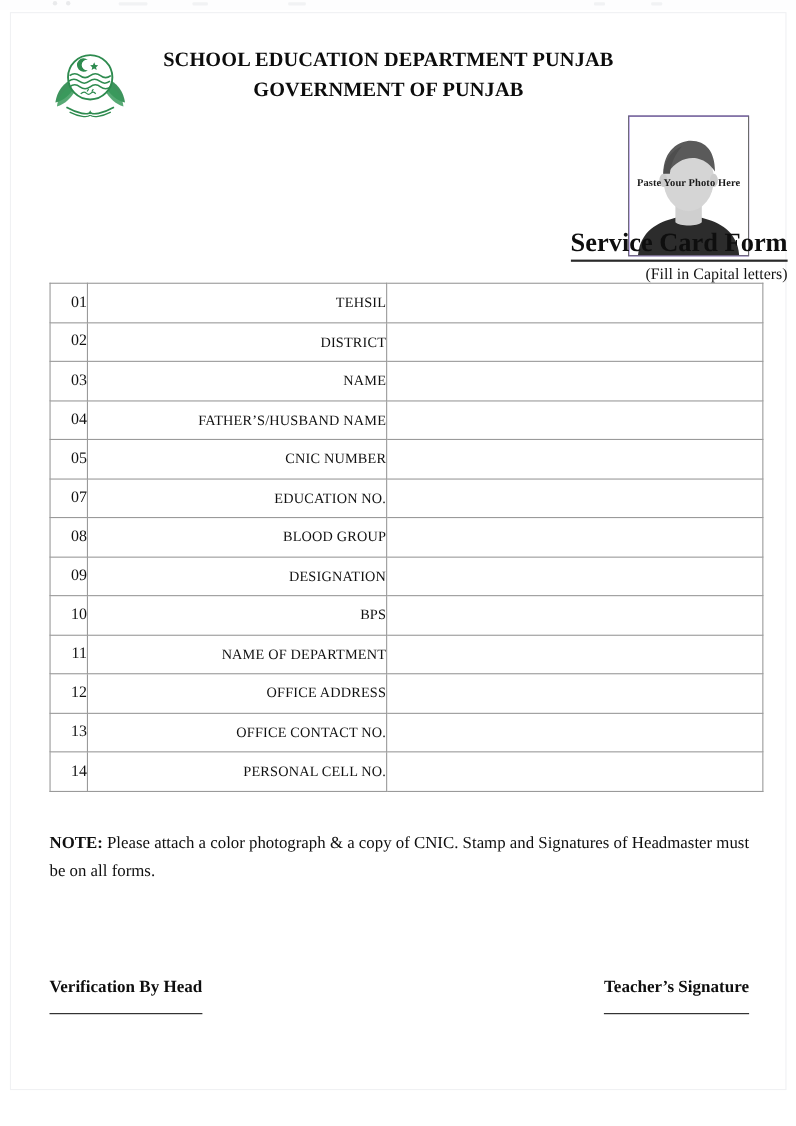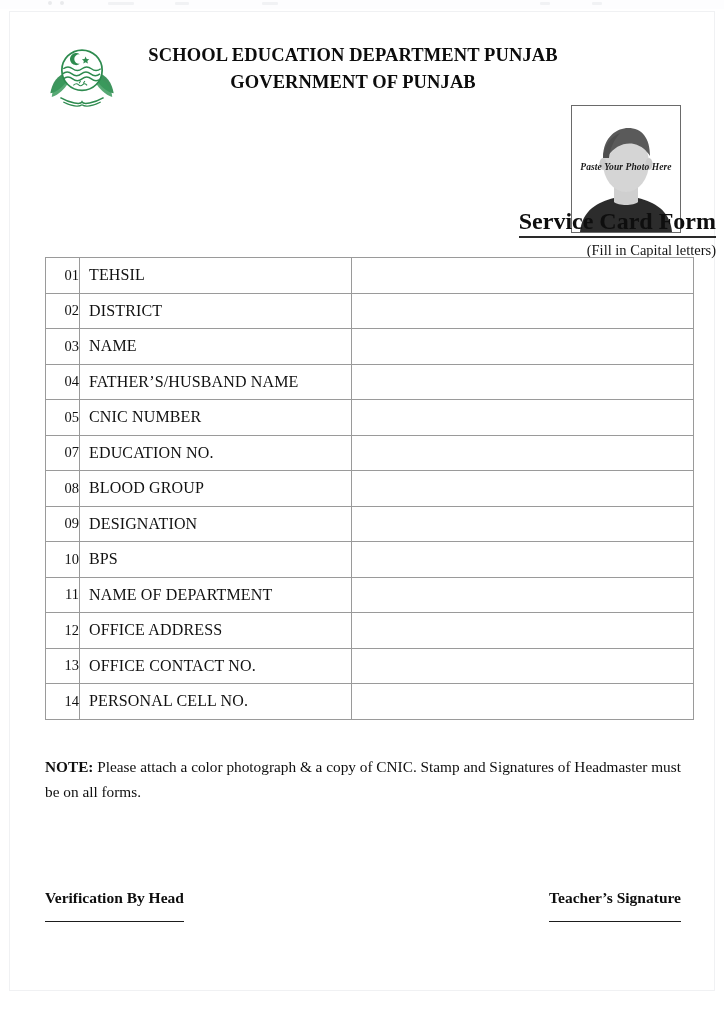--- a/index.html
+++ b/index.html
@@ -84,21 +84,20 @@
   
   .photo-box {
     position: absolute;
     left: 561px;
     top: 93px;
     width: 108px;
     height: 126px;
     border: 1.5px solid #6a6a6a;
     background: #8b5cf6;
     overflow: hidden;
-    font-style: italic;
   }
   .photo-box .avatar-svg {
     position: absolute;
     left: 0; top: 0;
     width: 108px;
     height: 126px;
     display: block;
   }
   .photo-label {
     position: absolute;
@@ -147,23 +146,24 @@
     top: 245px;
     width: 636px;
     border-collapse: collapse;
     table-layout: fixed;
   }
   .form-table td {
     border: 1px solid #9a9a9a;
     height: 34.5px;
     padding: 0;
     font-family: "Liberation Serif", serif;
-    font-size: 16px;
+    font-size: 13px;
     color: #111111;
     vertical-align: middle;
+    text-align: right;
   }
   .form-table td.cell-num {
     width: 33px;
     text-align: right;
     font-size: 14.5px;
   }
   .form-table td.cell-label {
     width: 262px;
     padding-left: 9px;
     letter-spacing: 0.15px;

